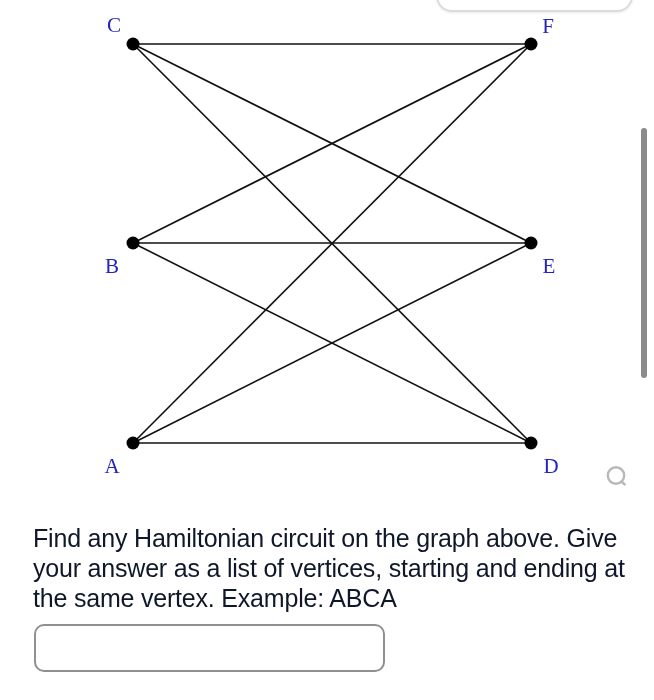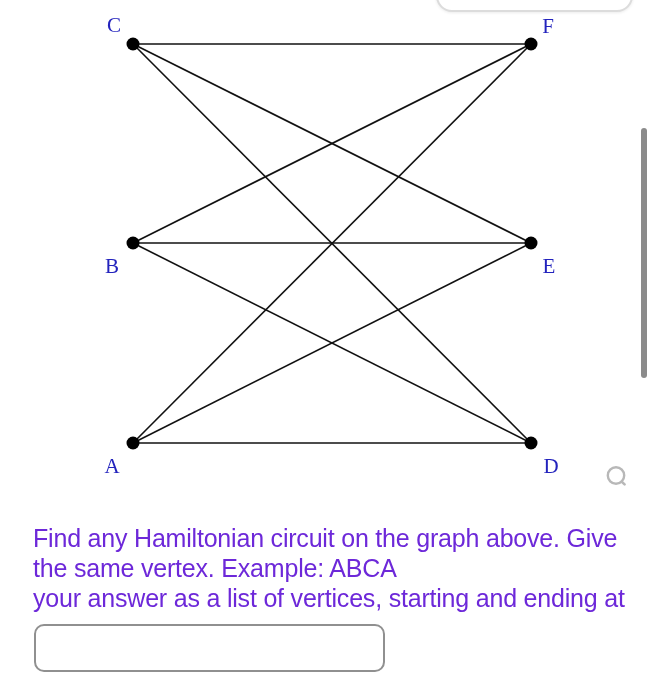--- a/index.html
+++ b/index.html
@@ -16,21 +16,21 @@
   #graph{position:absolute;left:0;top:0;display:block;}
   .edge{stroke-width:1.6;fill:none;}
   .vertex-label{font-family:"Liberation Serif","DejaVu Serif",serif;font-size:21px;text-anchor:middle;}
   .scrollbar-thumb{
     position:absolute;left:641px;top:128px;width:6px;height:250px;
     background:#8b8b8b;border-radius:3px;
   }
   .magnifier{position:absolute;left:603px;top:463px;}
   .question{
     position:absolute;left:33px;top:523px;width:600px;
-    color:#6d28d9;font-size:25px;line-height:30px;
+    color:#0f172a;font-size:25px;line-height:30px;
     letter-spacing:-0.2px;
   }
   .answer{
     position:absolute;left:34px;top:624px;width:351px;height:48px;
     box-sizing:border-box;
     border:2px solid #909090;border-radius:10px;background:#ffffff;
     font-size:22px;padding:0 12px;color:#1c1c1c;outline:none;
     font-family:"Liberation Sans",sans-serif;
   }
 </style>
@@ -67,19 +67,19 @@
 
   <div class="scrollbar-thumb"></div>
 
   <svg class="magnifier" width="28" height="28" viewBox="0 0 28 28">
     <circle cx="13" cy="12.5" r="8.2" fill="none" stroke="#b8b8b8" stroke-width="2.4"></circle>
     <line x1="18.6" y1="18.6" x2="21.6" y2="21.4" stroke="#b8b8b8" stroke-width="2.6" stroke-linecap="round"></line>
   </svg>
 
   <div class="question">
     <div>Find any Hamiltonian circuit on the graph above. Give</div>
+    <div>your answer as a list of vertices, starting and ending at</div>
     <div>the same vertex. Example: ABCA</div>
-    <div>your answer as a list of vertices, starting and ending at</div>
   </div>
 
   <input class="answer" type="text" placeholder="" style="">
 
 </div>
 
 </body></html>

